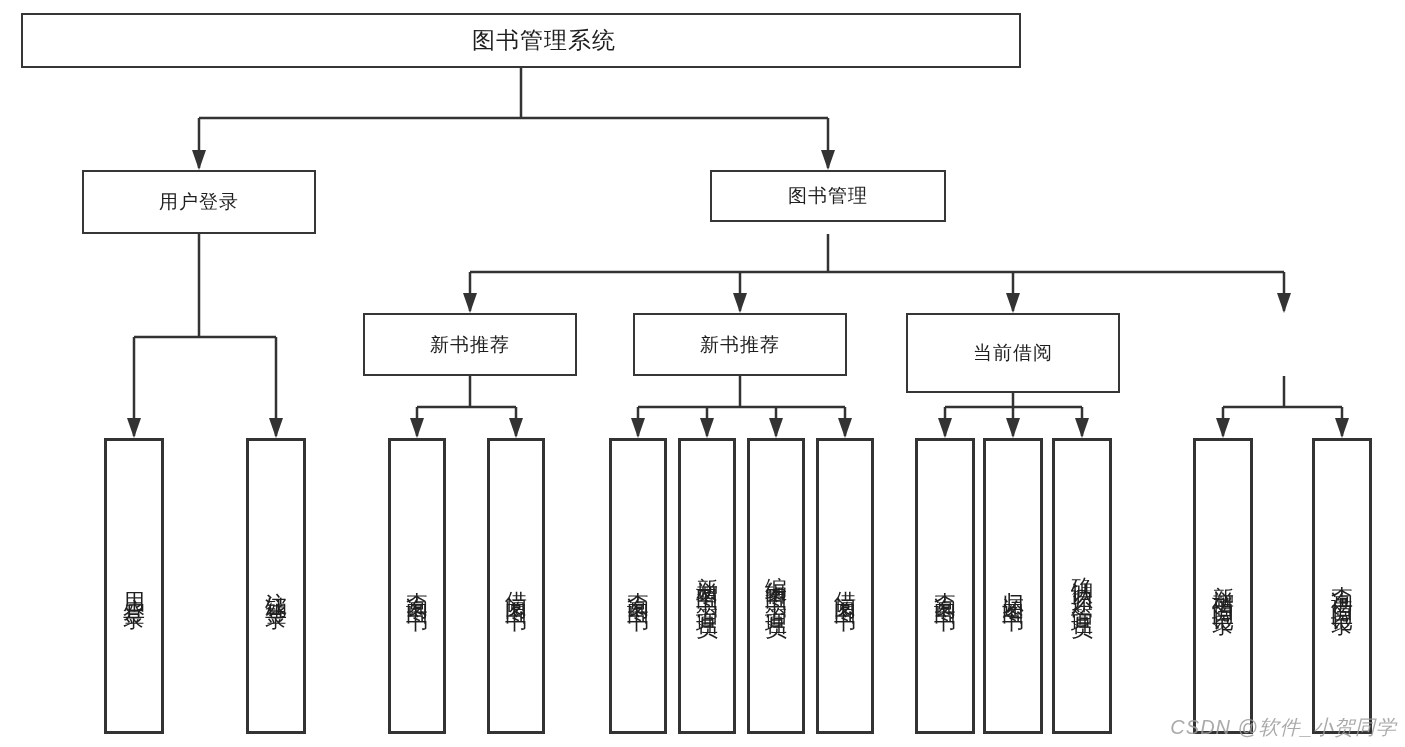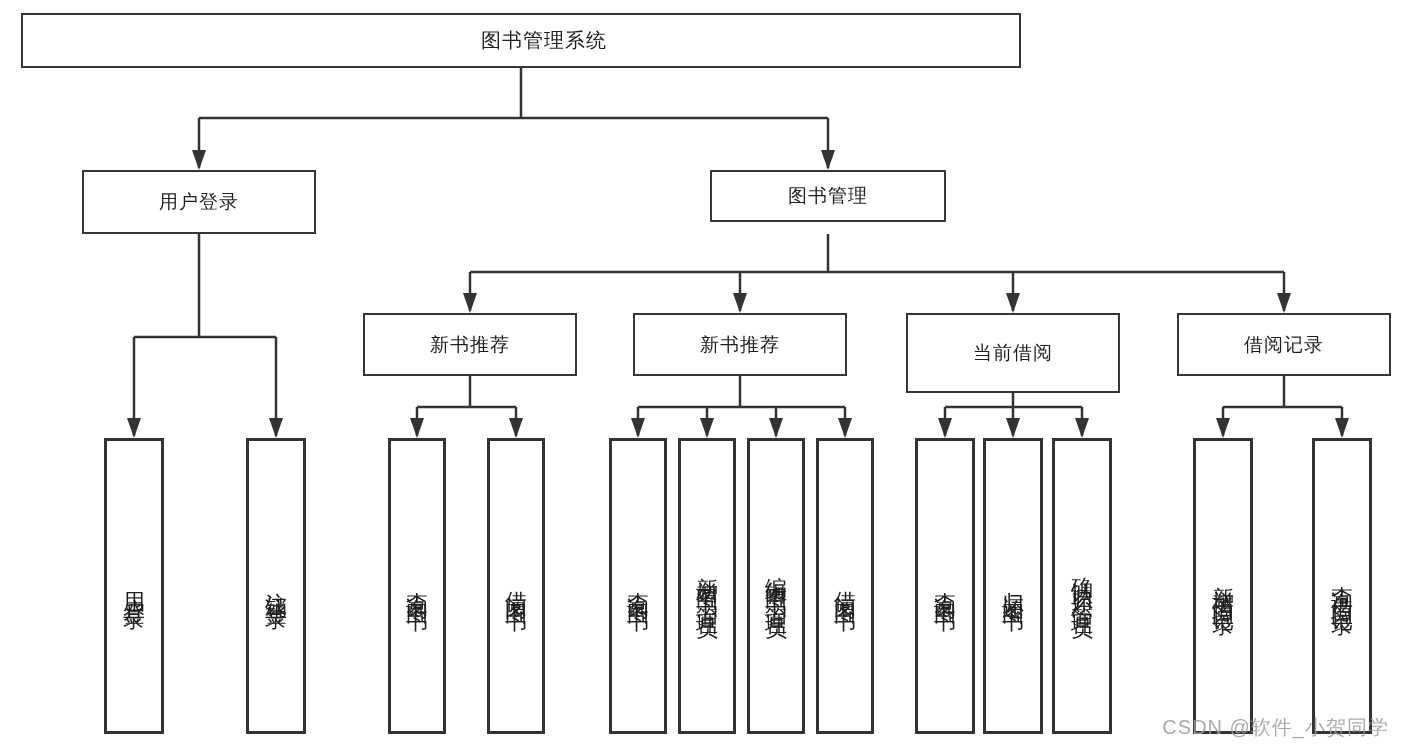--- a/index.html
+++ b/index.html
@@ -25,21 +25,21 @@
   .box {
     position: absolute;
     box-sizing: border-box;
     border: 2px solid #363636;
     background: #ffffff;
     display: flex;
     align-items: center;
     justify-content: center;
     color: #1f1f1f;
   }
-  .box.root span { font-size: 20px; letter-spacing: 1px; margin-left: 46px; }
+  .box.root span { font-size: 23px; letter-spacing: 1px; margin-left: 46px; }
   .box.lvl span  { font-size: 19px; letter-spacing: 1px; }
   .vbox {
     position: absolute;
     box-sizing: border-box;
     border: 3px solid #333333;
     background: #ffffff;
     display: flex;
     align-items: center;
     justify-content: center;
     color: #1f1f1f;
@@ -47,26 +47,27 @@
   .vbox span {
     writing-mode: vertical-rl;
     text-orientation: mixed;
     font-size: 22px;
     letter-spacing: 6px;
     line-height: 1;
     white-space: nowrap;
   }
   .watermark {
     position: absolute;
-    right: 16px;
+    right: 8px;
     bottom: 6px;
     font-size: 20px;
     color: rgba(155, 155, 155, 0.85);
     letter-spacing: 1px;
     pointer-events: none;
+    font-style: italic;
   }
 </style>
 </head>
 <body>
 
 <div class="canvas">
 
   <svg class="connectors" viewBox="0 0 1405 747" xmlns="http://www.w3.org/2000/svg">
     <defs>
       <marker id="arrow" markerUnits="userSpaceOnUse" markerWidth="20" markerHeight="14" viewBox="0 0 20 14" refX="18" refY="7" orient="auto">
@@ -123,23 +124,20 @@
 
   <div class="box lvl" style="left:363px; top:313px; width:214px; height:63px;">
     <span>新书推荐</span>
   </div>
   <div class="box lvl" style="left:633px; top:313px; width:214px; height:63px;">
     <span>新书推荐</span>
   </div>
   <div class="box lvl" style="left:906px; top:313px; width:214px; height:80px;">
     <span>当前借阅</span>
   </div>
-  <div class="box lvl" style="left:1177px; top:313px; width:214px; height:63px;">
-    <span>借阅记录</span>
-  </div>
 
   <div class="vbox" style="left:104px; top:438px; width:60px; height:296px;">
     <span>用户登录</span>
   </div>
   <div class="vbox" style="left:246px; top:438px; width:60px; height:296px;">
     <span>注销登录</span>
   </div>
 
   <div class="vbox" style="left:388px; top:438px; width:58px; height:296px;">
     <span>查询图书</span>

